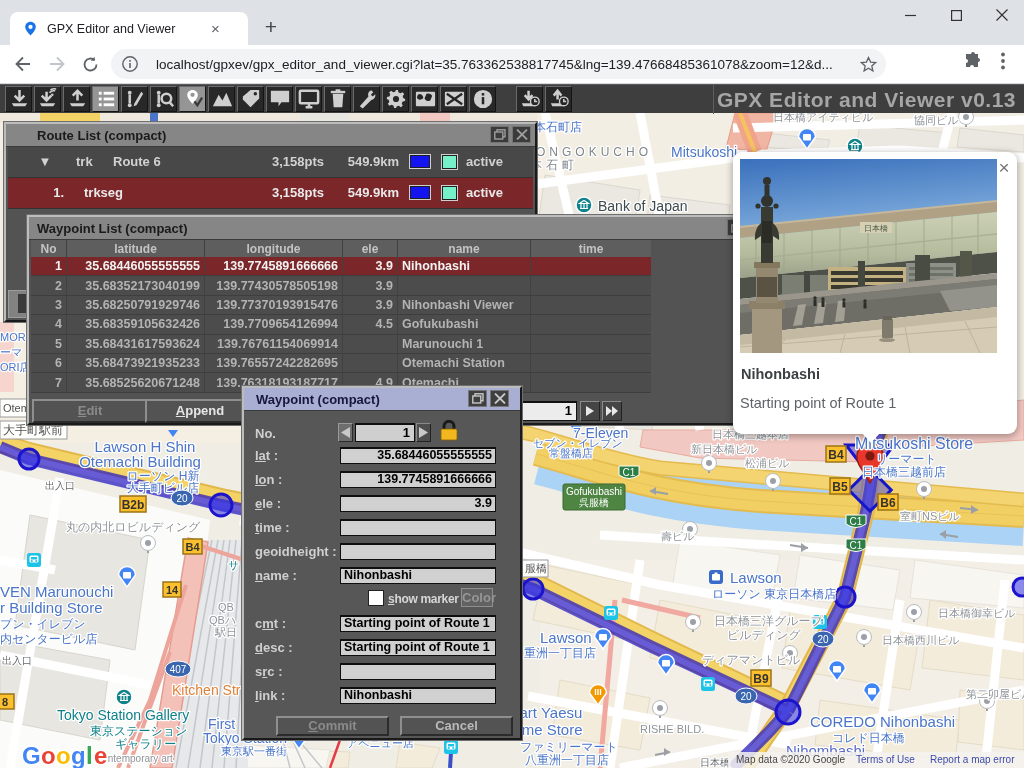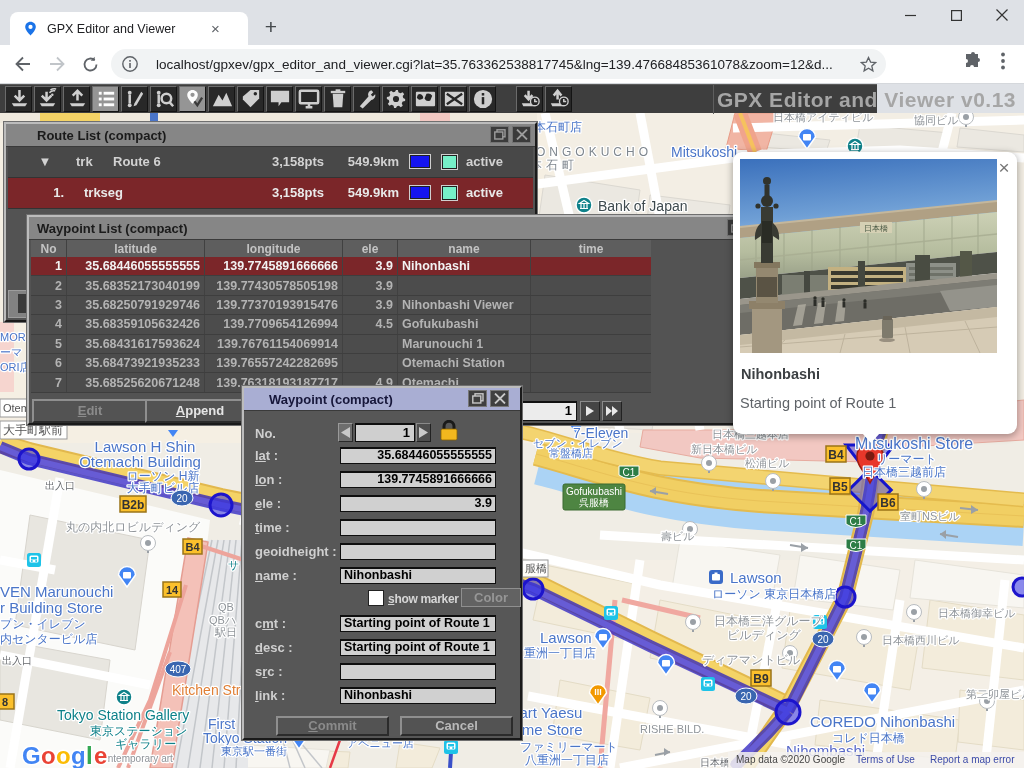--- a/index.html
+++ b/index.html
@@ -17,21 +17,21 @@
   #addressrow{left:0;top:45px;width:1024px;height:38px;background:#fff;border-bottom:1px solid #d5d8dc;}
   .navic{top:3px;width:32px;height:32px;display:flex;align-items:center;justify-content:center;}
   #nav-back{left:7px;} #nav-fwd{left:41px;} #nav-reload{left:74px;}
   #omnibox{left:111px;top:4px;width:775px;height:30px;background:#f1f3f4;border-radius:15px;display:flex;align-items:center;}
   #site-info{margin-left:11px;flex:none;width:16px;height:16px;}
   #url-text{margin-left:18px;font-size:13.5px;color:#202124;white-space:nowrap;overflow:hidden;width:690px;}
   #star-icon{position:absolute;right:9px;width:17px;height:17px;}
   #ext-icon{left:964px;top:7px;width:18px;height:18px;}
   #menu-dots{left:996px;top:6px;width:14px;height:20px;display:flex;align-items:center;justify-content:center;}
   
-  #apptoolbar{left:0;top:84px;width:877px;height:29px;background:#3e3e3e;border-top:1px solid #5a5a5a;box-sizing:border-box;padding-left:40px;}
+  #apptoolbar{left:0;top:84px;width:1024px;height:29px;background:#3e3e3e;border-top:1px solid #5a5a5a;box-sizing:border-box;padding-left:40px;}
   .tbtn{position:absolute;top:1px;width:27px;height:26px;background:#282828;border:1px solid;border-color:#6b6b6b #141414 #141414 #6b6b6b;box-sizing:border-box;display:flex;align-items:center;justify-content:center;}
   .tbtn.sel{background:#959595;}
   #app-title-box{left:713px;top:0px;width:308px;height:29px;border-left:1px solid #5e5e5e;display:flex;align-items:center;justify-content:flex-end;}
   #app-title{font-size:21px;font-weight:bold;color:#a6a6a6;padding-right:6px;letter-spacing:0.5px;}
   
   .panel{position:absolute;background:#535353;border:2px solid;border-color:#bcbcbc #1a1a1a #1a1a1a #bcbcbc;box-shadow:0 0 0 1px #6f6f6f;box-sizing:border-box;}
   .ptitle{height:22px;background:#868686;display:flex;align-items:center;position:relative;border-bottom:1px solid #3a3a3a;}
   .ptitle .ttext{font-size:13px;font-weight:bold;color:#1b1b1b;margin-left:31px;}
   .pbtns{position:absolute;right:4px;top:2px;display:flex;gap:3px;}
   #waypoint-list .pbtns{right:13px;}
@@ -61,32 +61,32 @@
   .appbtn{position:absolute;background:#535353;border:2px solid;border-color:#8f8f8f #2b2b2b #2b2b2b #8f8f8f;color:#e5e5e5;font-size:13px;font-weight:bold;text-align:center;box-sizing:border-box;}
   .appbtn.disabled{color:#8b8b8b;}
   #wl-edit{left:3px;top:182px;width:116px;height:24px;line-height:20px;}
   #wl-append{left:116px;top:182px;width:110px;height:24px;line-height:20px;}
   #wl-pageinput{position:absolute;left:485px;top:184px;width:63px;height:20px;background:#ececec;border:1px solid #111;border-top-width:2px;box-sizing:border-box;font-size:13px;font-weight:bold;color:#000;text-align:right;padding-right:4px;line-height:16px;}
   .navbtn{position:absolute;top:184px;width:20px;height:20px;background:#454545;border:1px solid;border-color:#8a8a8a #222 #222 #8a8a8a;box-sizing:border-box;display:flex;align-items:center;justify-content:center;}
   #wl-next{left:551px;} #wl-last{left:573px;}
   
   #waypoint-dialog{left:242px;top:386px;width:280px;height:354px;background:#575757;}
   #waypoint-dialog .ptitle{background:#a9aed3;}
-  #waypoint-dialog .ptitle .ttext{margin-left:25px;color:#17173a;}
+  #waypoint-dialog .ptitle .ttext{margin-left:12px;color:#17173a;}
   .fldlabel{position:absolute;left:11px;font-size:13px;font-weight:bold;color:#cfcfcf;}
   .fldinput{position:absolute;left:96px;width:156px;height:17px;background:#d0d0d0;border:1px solid #0f0f0f;border-top-width:2px;box-sizing:border-box;font-size:12.5px;font-weight:bold;color:#000;line-height:13px;padding:0 3px;}
   .fldinput.num{text-align:right;}
   u{text-decoration:underline;}
   #wd-spin-dec{position:absolute;left:94px;top:35px;width:15px;height:19px;background:#6e6e6e;border:1px solid;border-color:#9a9a9a #2a2a2a #2a2a2a #9a9a9a;box-sizing:border-box;display:flex;align-items:center;justify-content:center;}
   #wd-no-input{position:absolute;left:111px;top:35px;width:60px;height:19px;background:#cfcfcf;border:1px solid #0f0f0f;border-top-width:2px;box-sizing:border-box;text-align:right;font-size:13px;font-weight:bold;padding-right:4px;line-height:15px;}
   #wd-spin-inc{position:absolute;left:172px;top:35px;width:15px;height:19px;background:#4e4e4e;border:1px solid;border-color:#8a8a8a #222 #222 #8a8a8a;box-sizing:border-box;display:flex;align-items:center;justify-content:center;}
   #wd-lock{position:absolute;left:196px;top:32px;width:18px;height:21px;}
   #wd-checkbox{position:absolute;left:124px;top:202px;width:14px;height:14px;background:#fff;border:1px solid #222;}
   #wd-marker-label{position:absolute;left:144px;top:204px;font-size:12px;letter-spacing:-0.3px;font-weight:bold;color:#d6d6d6;}
-  #wd-color-btn{position:absolute;left:217px;top:200px;width:60px;height:19px;background:#626262;border:1px solid #8f8f8f;color:#969696;font-size:13px;font-weight:bold;text-align:center;line-height:17px;box-sizing:border-box;}
+  #wd-color-btn{position:absolute;left:217px;top:200px;width:32px;height:19px;background:#626262;border:1px solid #8f8f8f;color:#969696;font-size:13px;font-weight:bold;text-align:center;line-height:17px;box-sizing:border-box;}
   #wd-commit{left:32px;top:328px;width:113px;height:20px;line-height:16px;}
   #wd-cancel{left:156px;top:328px;width:113px;height:20px;line-height:16px;}
   
   #photo-popup{left:733px;top:152px;width:284px;height:282px;background:#fff;border-radius:9px;box-shadow:0 2px 7px 1px rgba(0,0,0,0.3);}
   #popup-tail{left:862px;top:433px;width:0;height:0;border-left:9px solid transparent;border-right:9px solid transparent;border-top:10px solid #fff;}
   #popup-close{left:995px;top:159px;width:18px;height:18px;color:#777;font-size:19px;line-height:17px;text-align:center;font-weight:400;}
   #popup-photo{left:740px;top:159px;width:257px;height:194px;}
   #popup-title{left:741px;top:366px;font-size:14.5px;font-weight:bold;color:#3c4043;}
   #popup-desc{left:740px;top:395px;font-size:14.5px;color:#5f6368;}
 </style>

